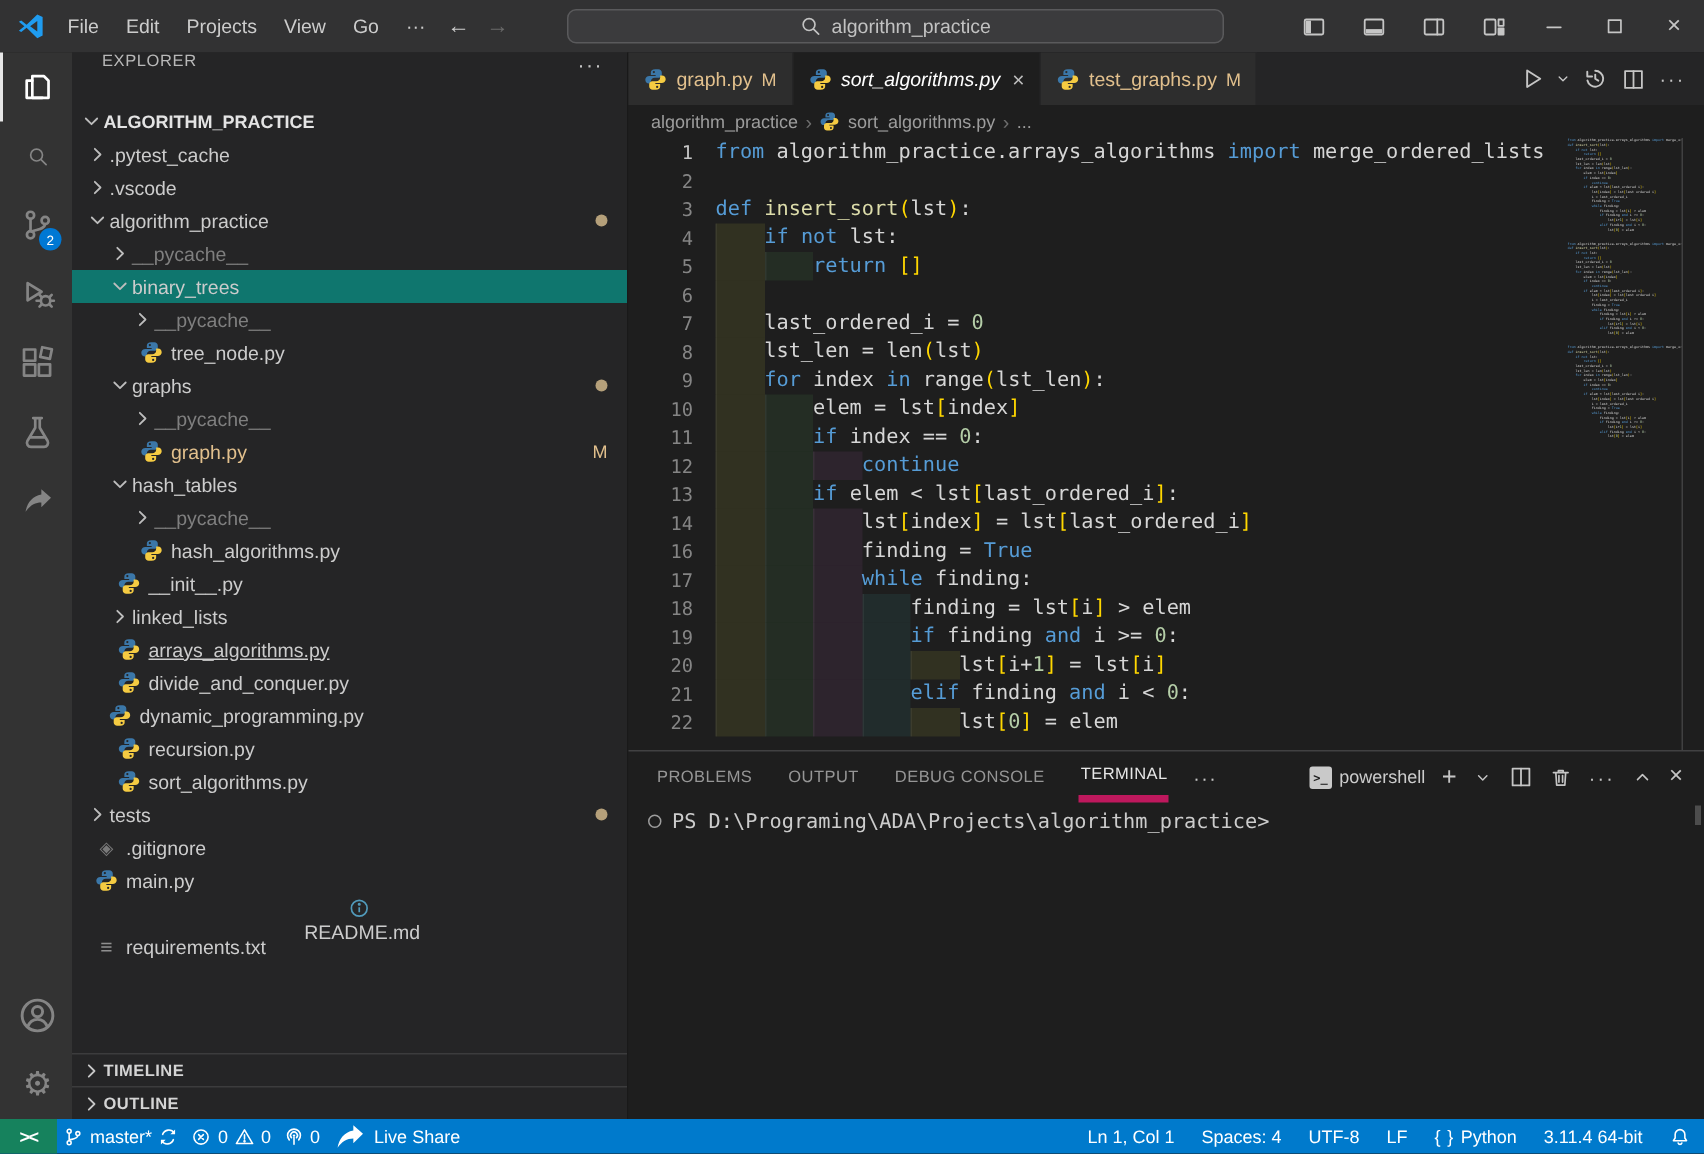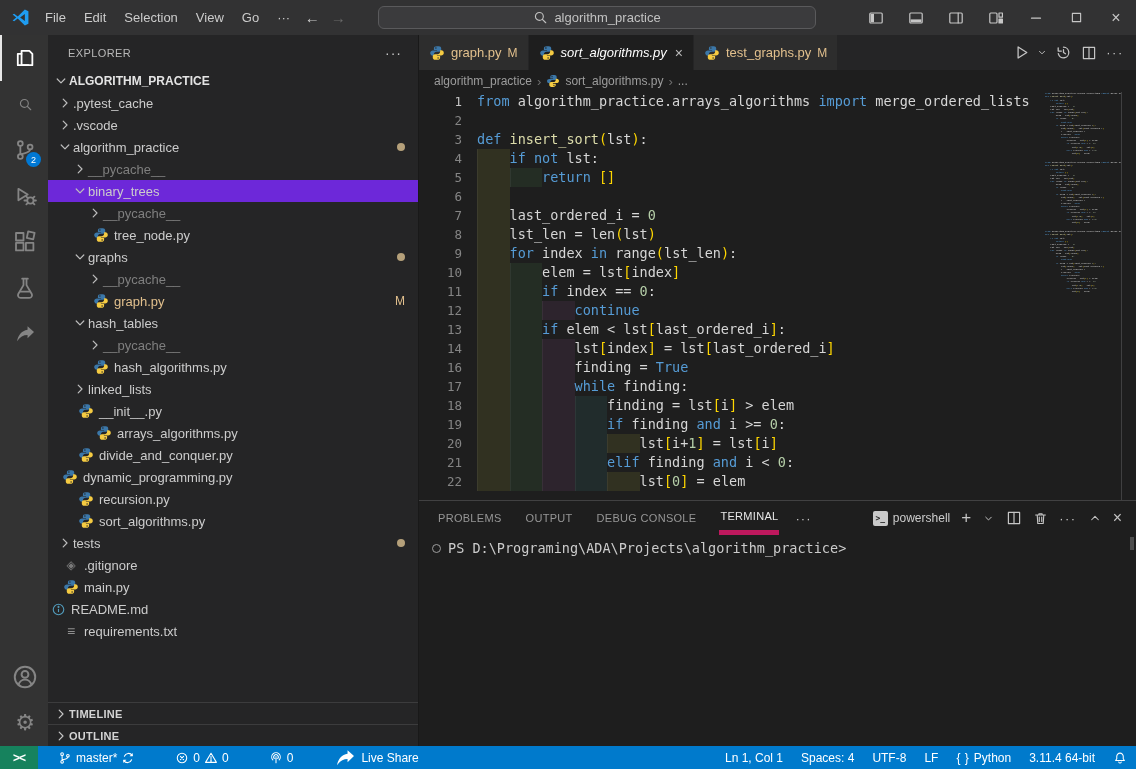--- a/index.html
+++ b/index.html
@@ -30,28 +30,28 @@
   #activitybar { width:48px; background:#333333; display:flex; flex-direction:column; }
   .ab-item { width:48px; height:46px; display:flex; align-items:center; justify-content:center;
              color:#858585; position:relative; border-left:2px solid transparent; }
   .ab-item.active { color:#ffffff; border-left:2px solid #e7e7e7; }
   .ab-badge { position:absolute; right:7px; bottom:6px; min-width:15px; height:15px; border-radius:50%;
               background:#0078d4; color:#fff; font-size:9px; display:flex; align-items:center; justify-content:center; }
   #ab-spacer { flex:1; }
 
   
   #sidebar { width:371px; background:#252526; display:flex; flex-direction:column; border-right:1px solid #191919; }
-  #sidebar-header { height:35px; display:flex; align-items:center; justify-content:space-between;
+  #sidebar-header { height:35px; display:flex; align-items:flex-start; justify-content:space-between;
                     padding:0 16px 0 20px; color:#b8b8b8; font-size:11px; letter-spacing:.4px;gap:18px; }
   #sidebar-header .more { color:#c5c5c5; font-size:14px; letter-spacing:1px; }
   #root-row { height:22px; display:flex; align-items:center; color:#e4e4e4; font-weight:700;
               font-size:12px; padding-left:4px; }
   .tree-row { height:22px; display:flex; align-items:center; color:#cccccc; font-size:13px;
               position:relative; cursor:default; white-space:nowrap; }
-  .tree-row.selected { background:#6d28d9; }
+  .tree-row.selected { background:#0f766e; }
   .tree-row.dim .tr-label { color:#7f7f7f; }
   .tree-row.modified .tr-label { color:#e2c08d; }
   .tr-chevron { width:17px; color:#bdbdbd; display:flex; justify-content:center; flex:0 0 17px; }
   .tr-ficon { width:16px; margin-right:5px; flex:0 0 16px; display:flex; justify-content:center; }
   .tr-badges { position:absolute; right:13px; display:flex; align-items:center; gap:4px; }
   .dot-badge { width:8px; height:8px; border-radius:50%; background:#b5a07a; }
   .m-badge { color:#e2c08d; font-size:12px; }
   #tree-spacer { flex:1; }
   .pane-section { height:22px; display:flex; align-items:center; border-top:1px solid #3c3c3d;
                   color:#d4d4d4; font-weight:700; font-size:11px; padding-left:4px; letter-spacing:.3px; }
@@ -112,38 +112,38 @@
   #terminal-body { position:relative; flex:1; padding:5px 0 0 13px; font-family:"DejaVu Sans Mono", monospace;
                    font-size:13.5px; color:#cccccc; }
   #term-deco { display:inline-block; width:9px; height:9px; border:1px solid #9d9d9d; border-radius:50%;
                margin-right:7px; }
   #term-scroll-hint { position:absolute; right:2px; top:2px; width:4px; height:13px; background:#4d4d4d; }
 
   
   #statusbar { position:absolute; left:0; bottom:0; width:1136px; height:23px; background:#007acc;
                display:flex; align-items:stretch; color:#ffffff; font-size:12px; }
   #remote-ind { width:38px; background:#16825d; display:flex; align-items:center; justify-content:center; }
-  .sb-item { display:flex; align-items:center; gap:4px; padding:0 20px; }
+  .sb-item { display:flex; align-items:center; gap:4px; padding:0 4px; }
   .sb-item .icon { height:23px; }
   #sb-right { margin-left:auto; display:flex; }
   #sb-right .sb-item { padding:0 9px; }
 </style>
 </head>
 <body>
 
 <div id="titlebar">
   <span class="icon" id="vscode-logo">
       <svg width="19" height="19" viewBox="0 0 24 24">
         <path fill="#1f9cf0" fill-rule="evenodd" d="M17.5 2 8.5 10.7 4 7.2 2 8.2 6.6 12 2 15.8 4 16.8 8.5 13.3 17.5 22 22 19.8V4.2ZM17.5 7.5v9L11.5 12Z"></path>
       </svg>
     </span>
   <div id="menubar" style="display: flex;">
       <div class="menu-item">File</div>
       <div class="menu-item">Edit</div>
-      <div class="menu-item">Selection</div>
+      <div class="menu-item">Projects</div>
       <div class="menu-item">View</div>
       <div class="menu-item">Go</div>
       <div class="menu-item">···</div>
     </div>
   <span class="nav-arrow">←</span>
   <span class="nav-arrow fwd">→</span>
   <div id="search-box">
     <span class="icon">
         <svg width="15" height="15" viewBox="0 0 16 16" fill="none" stroke="currentColor" stroke-width="1.2" stroke-linecap="round" stroke-linejoin="round">
           <circle cx="6.8" cy="6.8" r="4.2"></circle>
@@ -412,56 +412,56 @@
         </div>
         <div class="tree-row" style="padding-left: 45px;">
           <span class="tr-ficon">
             <svg width="16" height="16" viewBox="0 0 16 16">
               <path fill="#3b77a8" d="M7.9 1.2c-2.2 0-3 .9-3 2.1V5h3.2v.6H3.9c-1.5 0-2.7 1-2.7 2.5s1 2.6 2.5 2.6h1.2V9.2c0-1.4 1.2-2.4 2.6-2.4h2.7c1.1 0 2-.9 2-2V3.3c0-1.2-1.1-2.1-2.3-2.1zm-1 1.1a.75.75 0 1 1 0 1.5.75.75 0 0 1 0-1.5z"></path>
               <path fill="#f5cb42" d="M8.1 14.8c2.2 0 3-.9 3-2.1V11H7.9v-.6h4.2c1.5 0 2.7-1 2.7-2.5s-1-2.6-2.5-2.6h-1.2v1.5c0 1.4-1.2 2.4-2.6 2.4H5.8c-1.1 0-2 .9-2 2v1.5c0 1.2 1.1 2.1 2.3 2.1zm1-1.1a.75.75 0 1 1 0-1.5.75.75 0 0 1 0 1.5z"></path>
             </svg>
           </span>
           <span class="tr-label">hash_algorithms.py</span>
         </div>
+        <div class="tree-row" style="padding-left: 30px;">
+          <span class="tr-ficon">
+            <svg width="16" height="16" viewBox="0 0 16 16">
+              <path fill="#3b77a8" d="M7.9 1.2c-2.2 0-3 .9-3 2.1V5h3.2v.6H3.9c-1.5 0-2.7 1-2.7 2.5s1 2.6 2.5 2.6h1.2V9.2c0-1.4 1.2-2.4 2.6-2.4h2.7c1.1 0 2-.9 2-2V3.3c0-1.2-1.1-2.1-2.3-2.1zm-1 1.1a.75.75 0 1 1 0 1.5.75.75 0 0 1 0-1.5z"></path>
+              <path fill="#f5cb42" d="M8.1 14.8c2.2 0 3-.9 3-2.1V11H7.9v-.6h4.2c1.5 0 2.7-1 2.7-2.5s-1-2.6-2.5-2.6h-1.2v1.5c0 1.4-1.2 2.4-2.6 2.4H5.8c-1.1 0-2 .9-2 2v1.5c0 1.2 1.1 2.1 2.3 2.1zm1-1.1a.75.75 0 1 1 0-1.5.75.75 0 0 1 0 1.5z"></path>
+            </svg>
+          </span>
+          <span class="tr-label">__init__.py</span>
+        </div>
         <div class="tree-row" style="padding-left: 23px;">
           <span class="tr-chevron icon">
             <svg width="16" height="16" viewBox="0 0 16 16" fill="none" stroke="currentColor" stroke-width="1.2" stroke-linecap="round" stroke-linejoin="round">
               <path d="m6.2 4.2 3.8 3.8-3.8 3.8"></path>
             </svg>
           </span>
           <span class="tr-label">linked_lists</span>
         </div>
+        <div class="tree-row" style="padding-left: 30px; text-decoration: underline;">
+          <span class="tr-ficon">
+            <svg width="16" height="16" viewBox="0 0 16 16">
+              <path fill="#3b77a8" d="M7.9 1.2c-2.2 0-3 .9-3 2.1V5h3.2v.6H3.9c-1.5 0-2.7 1-2.7 2.5s1 2.6 2.5 2.6h1.2V9.2c0-1.4 1.2-2.4 2.6-2.4h2.7c1.1 0 2-.9 2-2V3.3c0-1.2-1.1-2.1-2.3-2.1zm-1 1.1a.75.75 0 1 1 0 1.5.75.75 0 0 1 0-1.5z"></path>
+              <path fill="#f5cb42" d="M8.1 14.8c2.2 0 3-.9 3-2.1V11H7.9v-.6h4.2c1.5 0 2.7-1 2.7-2.5s-1-2.6-2.5-2.6h-1.2v1.5c0 1.4-1.2 2.4-2.6 2.4H5.8c-1.1 0-2 .9-2 2v1.5c0 1.2 1.1 2.1 2.3 2.1zm1-1.1a.75.75 0 1 1 0-1.5.75.75 0 0 1 0 1.5z"></path>
+            </svg>
+          </span>
+          <span class="tr-label">arrays_algorithms.py</span>
+        </div>
         <div class="tree-row" style="padding-left: 30px;">
           <span class="tr-ficon">
             <svg width="16" height="16" viewBox="0 0 16 16">
               <path fill="#3b77a8" d="M7.9 1.2c-2.2 0-3 .9-3 2.1V5h3.2v.6H3.9c-1.5 0-2.7 1-2.7 2.5s1 2.6 2.5 2.6h1.2V9.2c0-1.4 1.2-2.4 2.6-2.4h2.7c1.1 0 2-.9 2-2V3.3c0-1.2-1.1-2.1-2.3-2.1zm-1 1.1a.75.75 0 1 1 0 1.5.75.75 0 0 1 0-1.5z"></path>
               <path fill="#f5cb42" d="M8.1 14.8c2.2 0 3-.9 3-2.1V11H7.9v-.6h4.2c1.5 0 2.7-1 2.7-2.5s-1-2.6-2.5-2.6h-1.2v1.5c0 1.4-1.2 2.4-2.6 2.4H5.8c-1.1 0-2 .9-2 2v1.5c0 1.2 1.1 2.1 2.3 2.1zm1-1.1a.75.75 0 1 1 0-1.5.75.75 0 0 1 0 1.5z"></path>
             </svg>
           </span>
-          <span class="tr-label">__init__.py</span>
-        </div>
-        <div class="tree-row" style="padding-left: 48px;">
-          <span class="tr-ficon">
-            <svg width="16" height="16" viewBox="0 0 16 16">
-              <path fill="#3b77a8" d="M7.9 1.2c-2.2 0-3 .9-3 2.1V5h3.2v.6H3.9c-1.5 0-2.7 1-2.7 2.5s1 2.6 2.5 2.6h1.2V9.2c0-1.4 1.2-2.4 2.6-2.4h2.7c1.1 0 2-.9 2-2V3.3c0-1.2-1.1-2.1-2.3-2.1zm-1 1.1a.75.75 0 1 1 0 1.5.75.75 0 0 1 0-1.5z"></path>
-              <path fill="#f5cb42" d="M8.1 14.8c2.2 0 3-.9 3-2.1V11H7.9v-.6h4.2c1.5 0 2.7-1 2.7-2.5s-1-2.6-2.5-2.6h-1.2v1.5c0 1.4-1.2 2.4-2.6 2.4H5.8c-1.1 0-2 .9-2 2v1.5c0 1.2 1.1 2.1 2.3 2.1zm1-1.1a.75.75 0 1 1 0-1.5.75.75 0 0 1 0 1.5z"></path>
-            </svg>
-          </span>
-          <span class="tr-label">arrays_algorithms.py</span>
-        </div>
-        <div class="tree-row" style="padding-left: 30px;">
-          <span class="tr-ficon">
-            <svg width="16" height="16" viewBox="0 0 16 16">
-              <path fill="#3b77a8" d="M7.9 1.2c-2.2 0-3 .9-3 2.1V5h3.2v.6H3.9c-1.5 0-2.7 1-2.7 2.5s1 2.6 2.5 2.6h1.2V9.2c0-1.4 1.2-2.4 2.6-2.4h2.7c1.1 0 2-.9 2-2V3.3c0-1.2-1.1-2.1-2.3-2.1zm-1 1.1a.75.75 0 1 1 0 1.5.75.75 0 0 1 0-1.5z"></path>
-              <path fill="#f5cb42" d="M8.1 14.8c2.2 0 3-.9 3-2.1V11H7.9v-.6h4.2c1.5 0 2.7-1 2.7-2.5s-1-2.6-2.5-2.6h-1.2v1.5c0 1.4-1.2 2.4-2.6 2.4H5.8c-1.1 0-2 .9-2 2v1.5c0 1.2 1.1 2.1 2.3 2.1zm1-1.1a.75.75 0 1 1 0-1.5.75.75 0 0 1 0 1.5z"></path>
-            </svg>
-          </span>
           <span class="tr-label">divide_and_conquer.py</span>
         </div>
-        <div class="tree-row" style="padding-left: 14px;">
+        <div class="tree-row" style="padding-left: 24px;">
           <span class="tr-ficon">
             <svg width="16" height="16" viewBox="0 0 16 16">
               <path fill="#3b77a8" d="M7.9 1.2c-2.2 0-3 .9-3 2.1V5h3.2v.6H3.9c-1.5 0-2.7 1-2.7 2.5s1 2.6 2.5 2.6h1.2V9.2c0-1.4 1.2-2.4 2.6-2.4h2.7c1.1 0 2-.9 2-2V3.3c0-1.2-1.1-2.1-2.3-2.1zm-1 1.1a.75.75 0 1 1 0 1.5.75.75 0 0 1 0-1.5z"></path>
               <path fill="#f5cb42" d="M8.1 14.8c2.2 0 3-.9 3-2.1V11H7.9v-.6h4.2c1.5 0 2.7-1 2.7-2.5s-1-2.6-2.5-2.6h-1.2v1.5c0 1.4-1.2 2.4-2.6 2.4H5.8c-1.1 0-2 .9-2 2v1.5c0 1.2 1.1 2.1 2.3 2.1zm1-1.1a.75.75 0 1 1 0-1.5.75.75 0 0 1 0 1.5z"></path>
             </svg>
           </span>
           <span class="tr-label">dynamic_programming.py</span>
         </div>
         <div class="tree-row" style="padding-left: 30px;">
           <span class="tr-ficon">
@@ -500,21 +500,21 @@
         </div>
         <div class="tree-row" style="padding-left: 15px;">
           <span class="tr-ficon">
             <svg width="16" height="16" viewBox="0 0 16 16">
               <path fill="#3b77a8" d="M7.9 1.2c-2.2 0-3 .9-3 2.1V5h3.2v.6H3.9c-1.5 0-2.7 1-2.7 2.5s1 2.6 2.5 2.6h1.2V9.2c0-1.4 1.2-2.4 2.6-2.4h2.7c1.1 0 2-.9 2-2V3.3c0-1.2-1.1-2.1-2.3-2.1zm-1 1.1a.75.75 0 1 1 0 1.5.75.75 0 0 1 0-1.5z"></path>
               <path fill="#f5cb42" d="M8.1 14.8c2.2 0 3-.9 3-2.1V11H7.9v-.6h4.2c1.5 0 2.7-1 2.7-2.5s-1-2.6-2.5-2.6h-1.2v1.5c0 1.4-1.2 2.4-2.6 2.4H5.8c-1.1 0-2 .9-2 2v1.5c0 1.2 1.1 2.1 2.3 2.1zm1-1.1a.75.75 0 1 1 0-1.5.75.75 0 0 1 0 1.5z"></path>
             </svg>
           </span>
           <span class="tr-label">main.py</span>
         </div>
-        <div class="tree-row" style="padding-left: 2px;">
+        <div class="tree-row" style="padding-left: 17px; flex-direction: column;">
           <span class="tr-ficon">
             <svg width="15" height="15" viewBox="0 0 16 16" fill="none" stroke="#519aba" stroke-width="1.2">
               <circle cx="8" cy="8" r="5.6"></circle>
               <path d="M8 7.3v3.5"></path>
               <circle cx="8" cy="5.2" r=".5" fill="#519aba"></circle>
             </svg>
           </span>
           <span class="tr-label">README.md</span>
         </div>
         <div class="tree-row" style="padding-left: 15px;">

